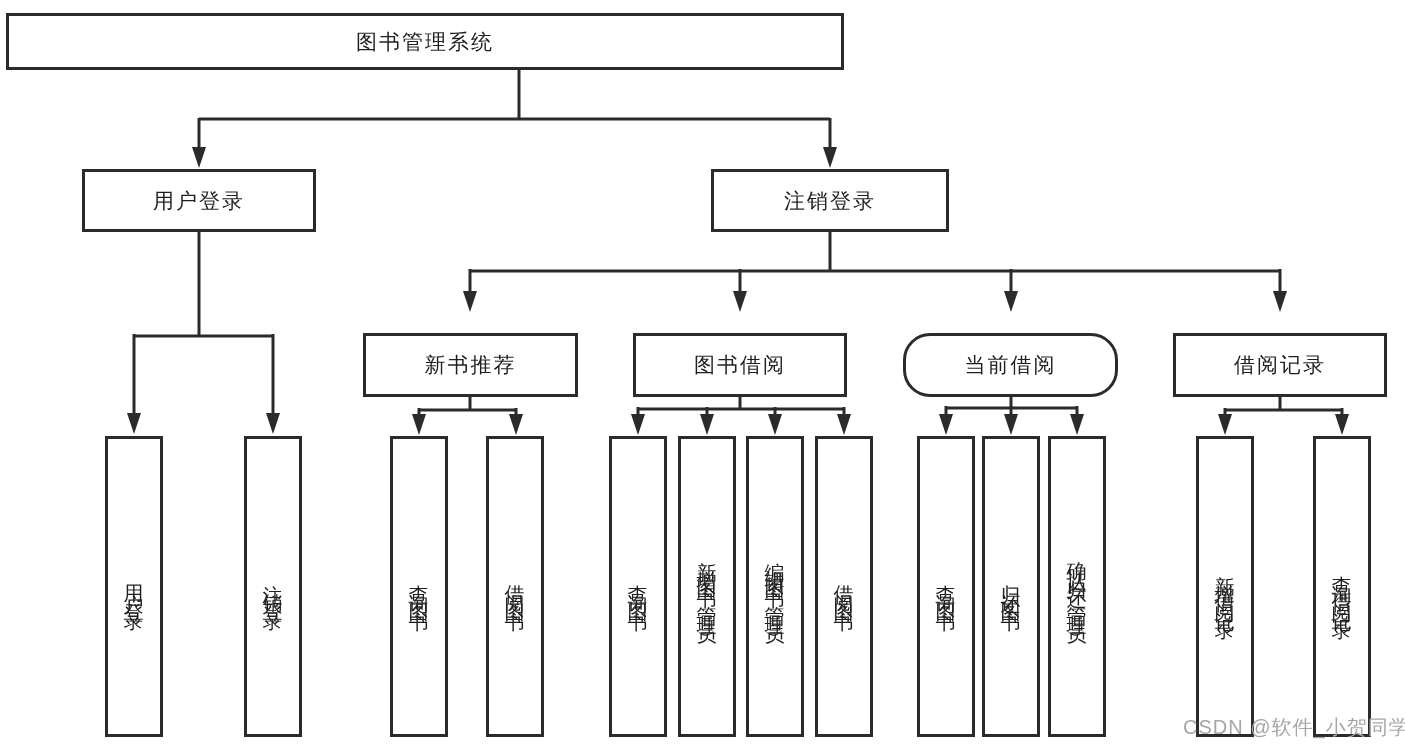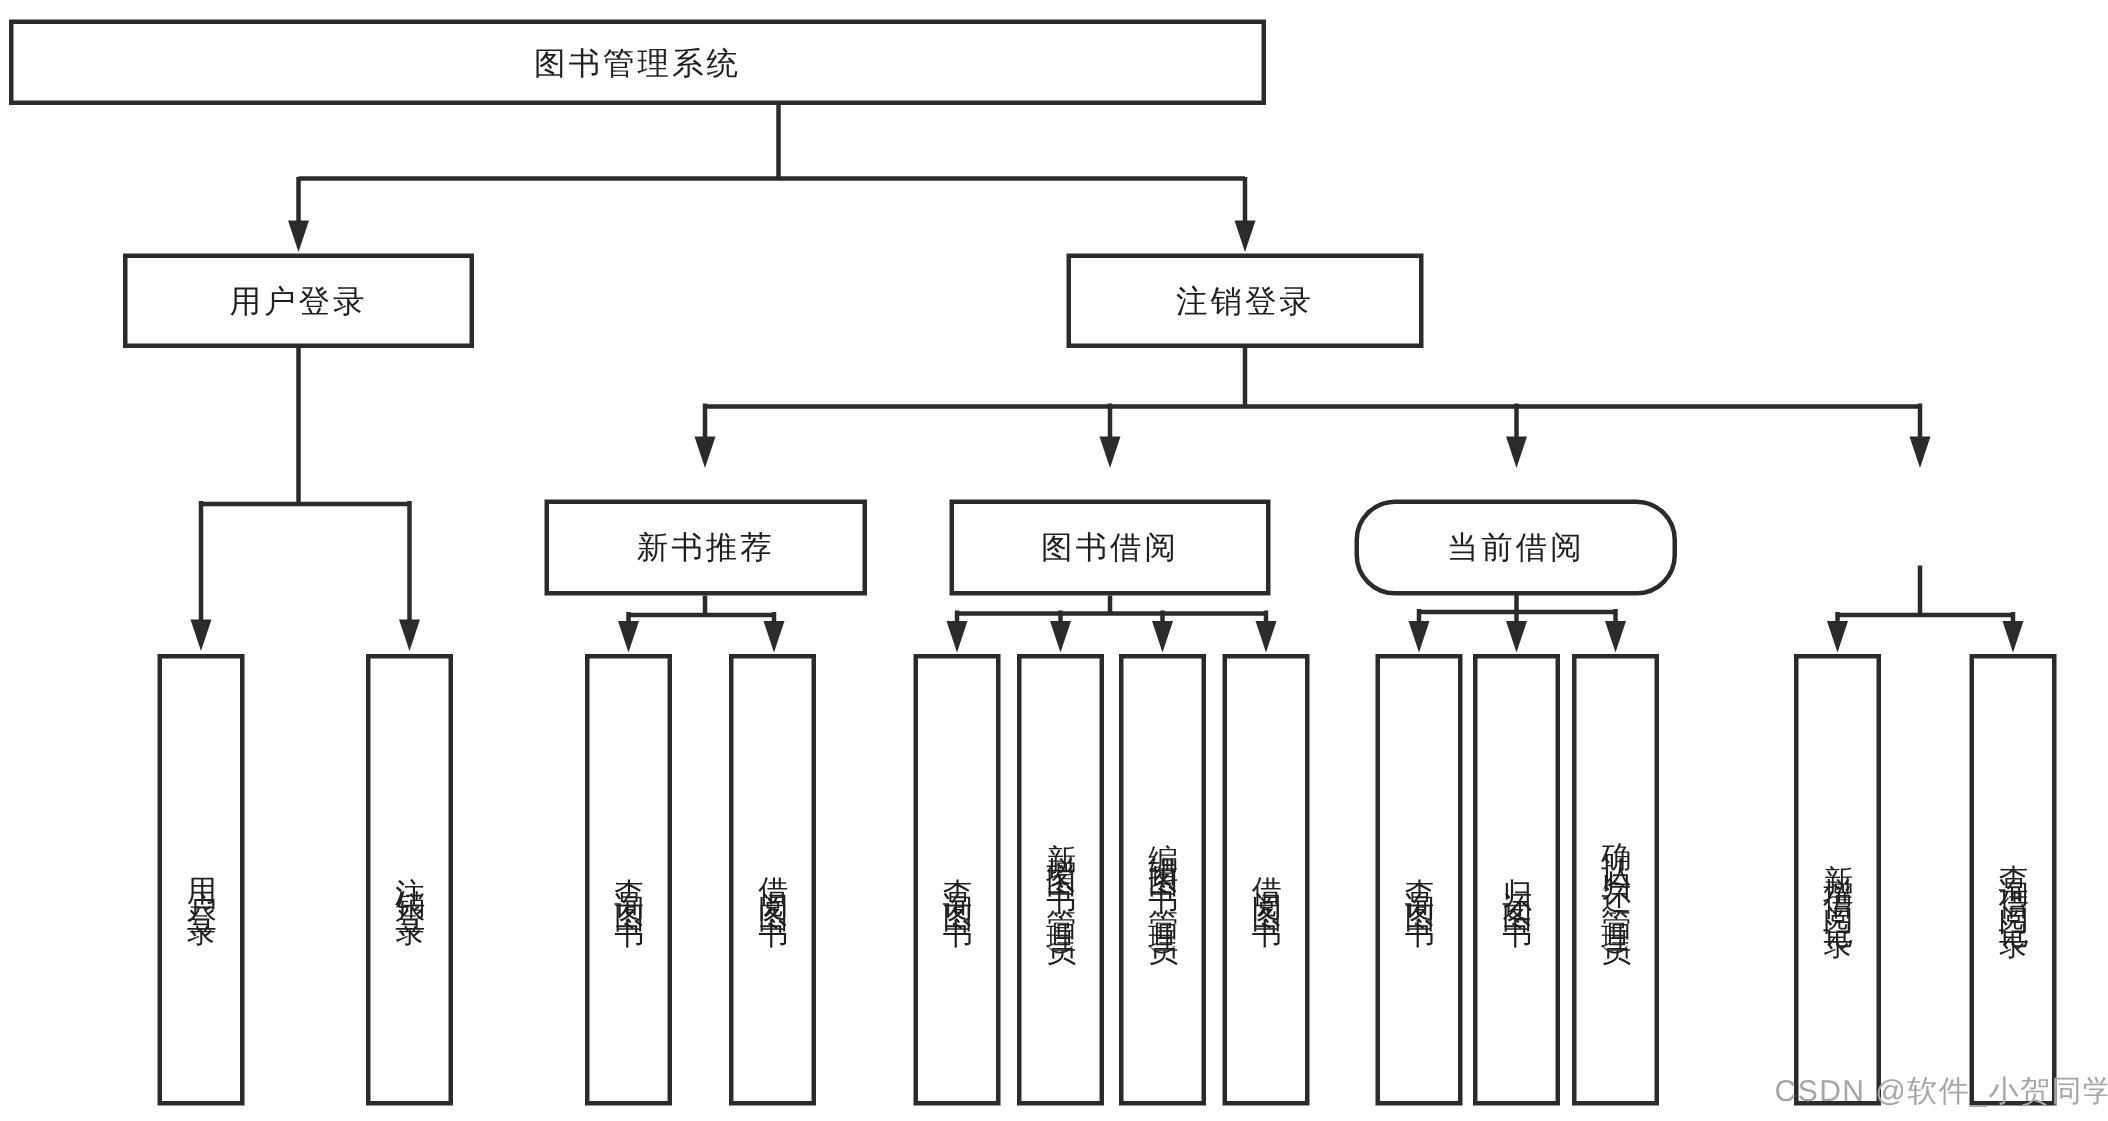--- a/index.html
+++ b/index.html
@@ -178,20 +178,23 @@
 
   <div class="node l3 l3-recommend">
     <span class="hlabel">新书推荐</span>
   </div>
   <div class="node l3 l3-borrow">
     <span class="hlabel">图书借阅</span>
   </div>
   <div class="node l3 l3-current">
     <span class="hlabel">当前借阅</span>
   </div>
+  <div class="node l3 l3-records">
+    <span class="hlabel">借阅记录</span>
+  </div>
 
   <div class="leaf leaf-user-login">
     <span class="vlabel">用户登录</span>
   </div>
   <div class="leaf leaf-logout">
     <span class="vlabel">注销登录</span>
   </div>
   <div class="leaf leaf-rec-query">
     <span class="vlabel">查询图书</span>
   </div>

